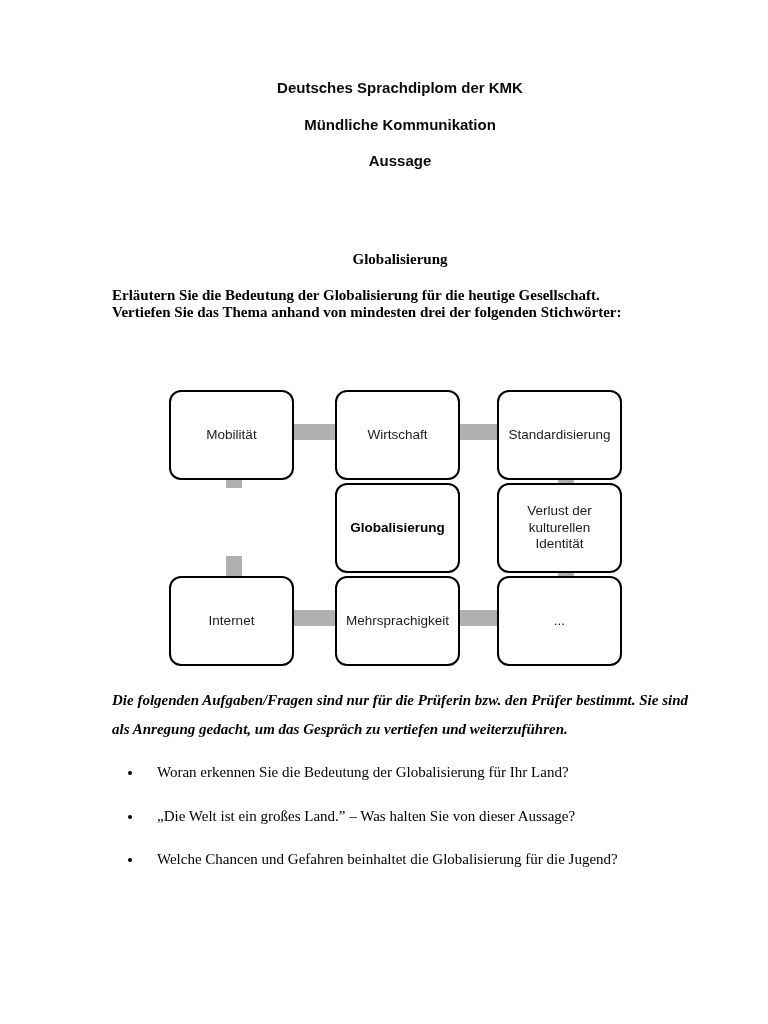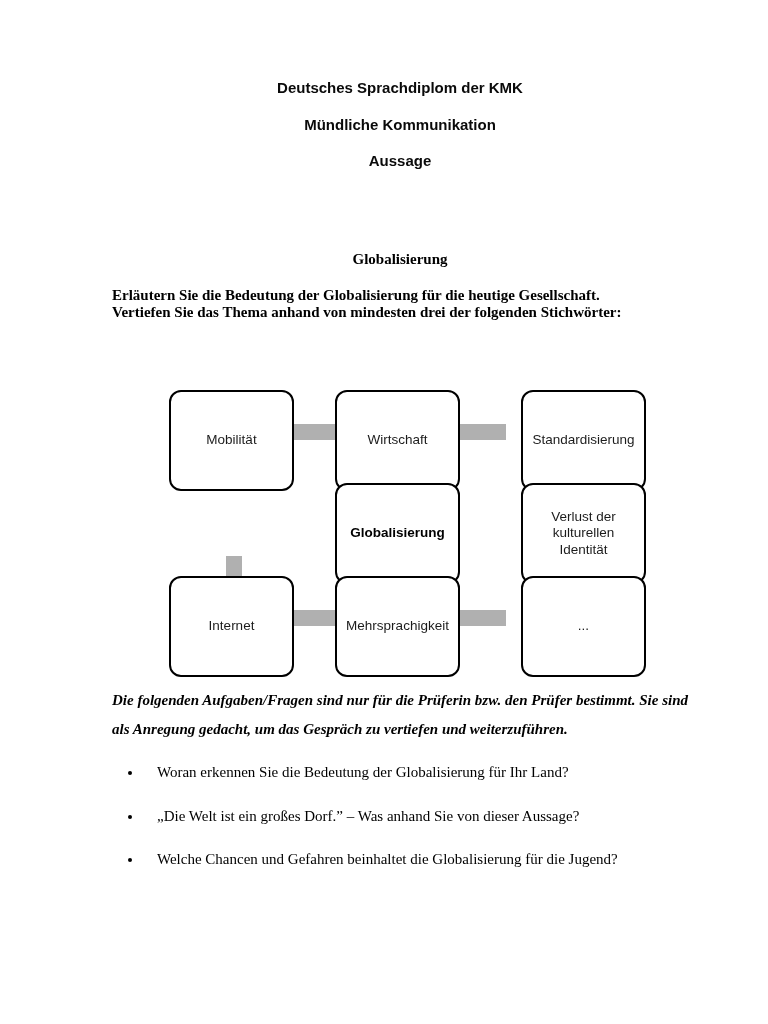--- a/index.html
+++ b/index.html
@@ -30,32 +30,32 @@
   .instruction.first  { top:261px; }
   .instruction.second { top:278px; }
 
   
   .diagram { position:absolute; left:153px; top:374px; width:457px; height:264px; }
   .conn { position:absolute; background:var(--connector-color); z-index:1; }
   .conn.h { height:11px; width:51px; }
   .conn.v { width:11px; height:25px; }
   .box {
     position:absolute; z-index:2;
-    width:125px; height:101px;
+    width:125px; height:90px;
     background:#ffffff;
     border:2.5px solid var(--box-border);
     border-radius:12px;
     display:flex; align-items:center; justify-content:center;
     text-align:center;
     font-family:"Liberation Sans", sans-serif;
     font-size:13.5px; line-height:16.5px; color:#1c1c1c;
     padding:3px 5px;
   }
   .box.center-box { font-weight:700; color:#000; }
-  .c0 { left:0; }   .c1 { left:166px; } .c2 { left:352px; }
+  .c0 { left:0; }   .c1 { left:166px; } .c2 { left:328px; }
   .r0 { top:0; }    .r1 { top:93px; }   .r2 { top:186px; }
 
   .examiner-note {
     position:absolute; top:662px; left:88px; width:596px;
     font-family:"Liberation Serif", serif;
     font-weight:700; font-style:italic;
     font-size:15px; line-height:28.5px; color:#000;
   }
   .questions {
     position:absolute; top:732px; left:99px; width:620px;
@@ -120,20 +120,20 @@
     </div>
   </div>
 
   <p class="examiner-note">Die folgenden Aufgaben/Fragen sind nur für die Prüferin bzw. den Prüfer bestimmt. Sie sind als Anregung gedacht, um das Gespräch zu vertiefen und weiterzuführen.</p>
 
   <ul class="questions">
     <li>
       <span>Woran erkennen Sie die Bedeutung der Globalisierung für Ihr Land?</span>
     </li>
     <li>
-      <span>„Die Welt ist ein großes Dorf.” – Was anhand Sie von dieser Aussage?</span>
+      <span>„Die Welt ist ein großes Land.” – Was halten Sie von dieser Aussage?</span>
     </li>
     <li>
       <span>Welche Chancen und Gefahren beinhaltet die Globalisierung für die Jugend?</span>
     </li>
   </ul>
 
 </div>
 
 </body></html>

